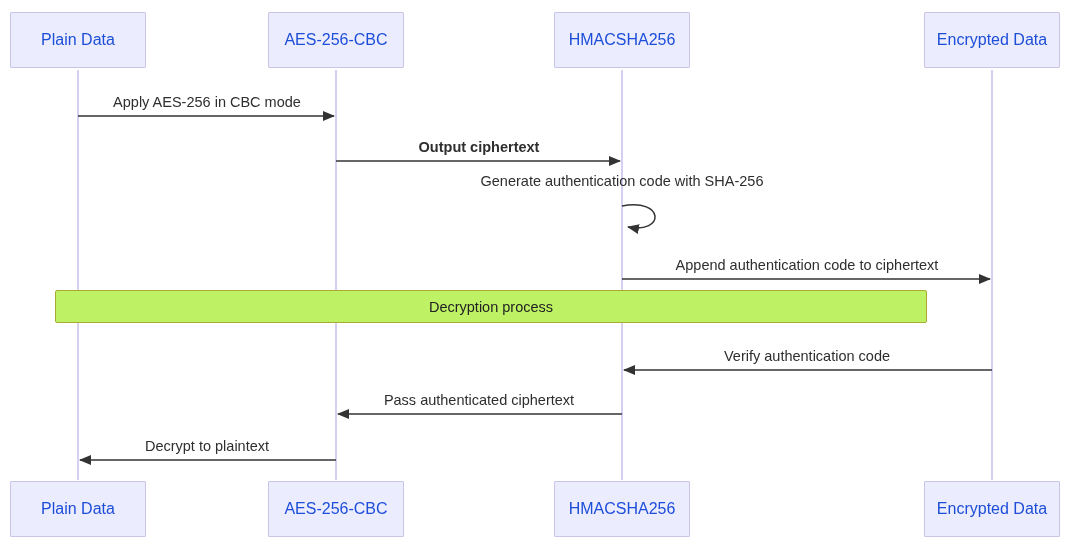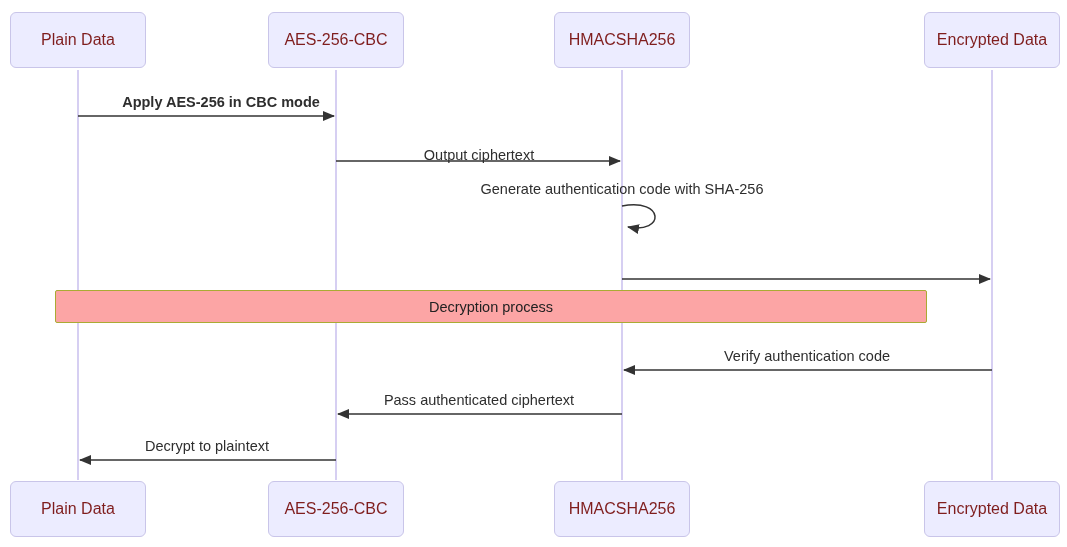--- a/index.html
+++ b/index.html
@@ -8,42 +8,42 @@
     width:1067px;height:547px;
     background:#ffffff;
     font-family:"Liberation Sans", sans-serif;
     overflow:hidden;
   }
   .actor{
     position:absolute;
     width:136px;height:56px;
     background:#ECECFF;
     border:1px solid #c9c5e9;
-    border-radius:6px;
+    border-radius:1px;
     display:flex;align-items:center;justify-content:center;
-    font-size:16px;color:#7f1d1d;
+    font-size:16px;color:#1d4ed8;
     box-sizing:border-box;
   }
   .lifeline{
     position:absolute;
     width:2px;top:70px;height:410px;
     background:#d6cff2;
   }
   .msg-label{
     position:absolute;
     transform:translateX(-50%);
     white-space:nowrap;
     font-size:14.5px;
     color:#2e2e2e;
     line-height:18px;
   }
   .note-band{
     position:absolute;
     left:55px;top:290px;width:872px;height:33px;
-    background:#fca5a5;
+    background:#bef264;
     border:1px solid #aaaa33;
     box-sizing:border-box;
     display:flex;align-items:center;justify-content:center;
     font-size:14.5px;color:#222222;
     border-radius:2px;
   }
   svg.arrow-layer{
     position:absolute;left:0;top:0;
     pointer-events:none;
   }
@@ -66,23 +66,24 @@
     </defs>
     <line x1="78" y1="116" x2="334" y2="116" stroke="#333333" stroke-width="1.5" marker-end="url(#ah)"></line>
     <line x1="336" y1="161" x2="620" y2="161" stroke="#333333" stroke-width="1.5" marker-end="url(#ah)"></line>
     <path d="M 622 206 C 665 198, 665 234, 628 227" fill="none" stroke="#333333" stroke-width="1.5" marker-end="url(#ah)"></path>
     <line x1="622" y1="279" x2="990" y2="279" stroke="#333333" stroke-width="1.5" marker-end="url(#ah)"></line>
     <line x1="992" y1="370" x2="624" y2="370" stroke="#333333" stroke-width="1.5" marker-end="url(#ah)"></line>
     <line x1="622" y1="414" x2="338" y2="414" stroke="#333333" stroke-width="1.5" marker-end="url(#ah)"></line>
     <line x1="336" y1="460" x2="80" y2="460" stroke="#333333" stroke-width="1.5" marker-end="url(#ah)"></line>
   </svg>
 
-  <div class="msg-label" style="left:221px;top:93px;font-weight:bold;">Apply AES-256 in CBC mode</div>
-  <div class="msg-label" style="left:479px;top:146px;">Output ciphertext</div>
-  <div class="msg-label" style="left:622px;top:180px;">Generate authentication code with SHA-256</div>
+  <div class="msg-label" style="left:207px;top:93px;">Apply AES-256 in CBC mode</div>
+  <div class="msg-label" style="left:479px;top:138px;font-weight:bold;">Output ciphertext</div>
+  <div class="msg-label" style="left:622px;top:172px;">Generate authentication code with SHA-256</div>
+  <div class="msg-label" style="left:807px;top:256px;">Append authentication code to ciphertext</div>
   <div class="msg-label" style="left:479px;top:391px;">Pass authenticated ciphertext</div>
   <div class="msg-label" style="left:807px;top:347px;">Verify authentication code</div>
   <div class="msg-label" style="left:207px;top:437px;text-align:right;">Decrypt to plaintext</div>
 
   <div class="note-band">Decryption process</div>
 
   <div class="actor" style="left:10px;top:12px;">Plain Data</div>
   <div class="actor" style="left:268px;top:12px;">AES-256-CBC</div>
   <div class="actor" style="left:554px;top:12px;">HMACSHA256</div>
   <div class="actor" style="left:924px;top:12px;">Encrypted Data</div>

